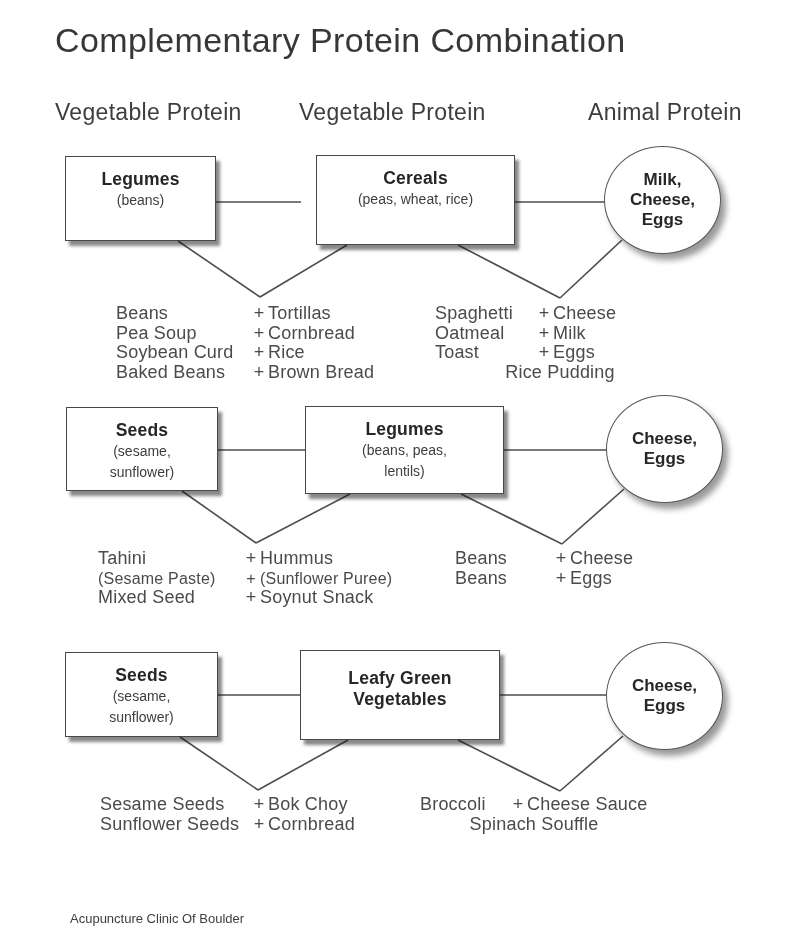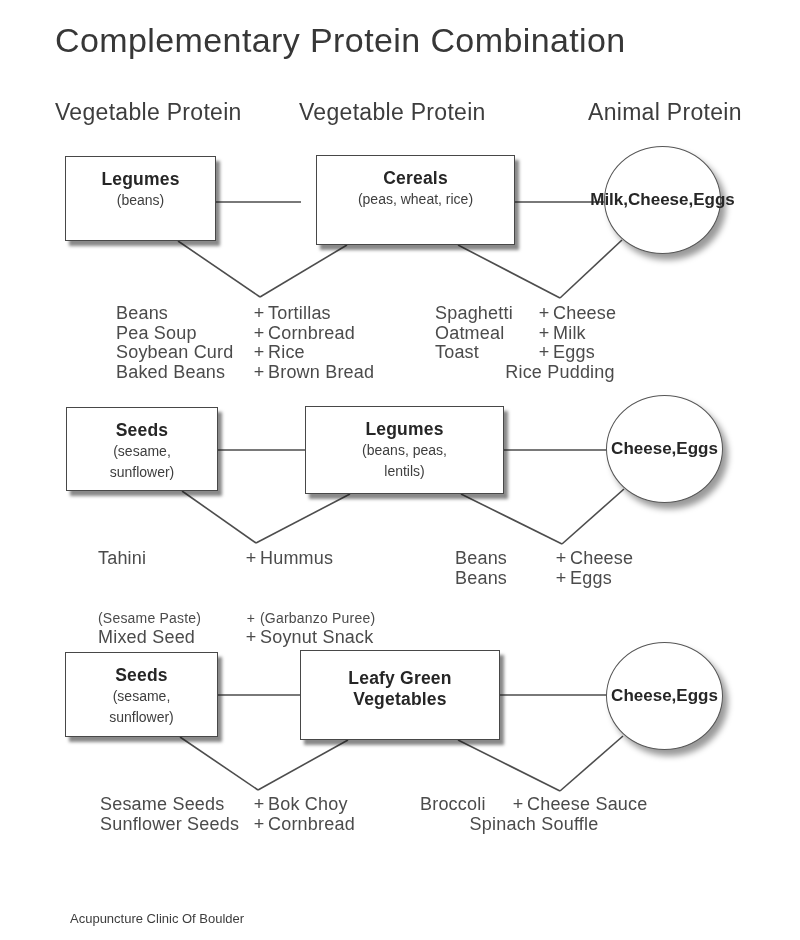--- a/index.html
+++ b/index.html
@@ -35,38 +35,38 @@
   #box-r1-mid   { left:316px; top:155px; width:199px; height:90px; }
   #box-r2-left  { left:66px;  top:407px; width:152px; height:84px; }
   #box-r2-mid   { left:305px; top:406px; width:199px; height:88px; }
   #box-r3-left  { left:65px;  top:652px; width:153px; height:85px; }
   #box-r3-mid   { left:300px; top:650px; width:200px; height:90px; padding-top:17px; }
 
   .pcircle {
     position:absolute; box-sizing:border-box; width:117px; height:108px;
     background:#ffffff; border:1.4px solid #565656; border-radius:50%;
     box-shadow:5px 6px 6px rgba(0,0,0,0.4);
-    display:flex; flex-direction:row; justify-content:center; align-items:center;
+    display:flex; flex-direction:column; justify-content:center; align-items:center;
     text-align:center; font-weight:bold; font-size:17px; line-height:20px;
     color:#262626; z-index:2;
   }
   #circle-r1 { left:604px; top:146px; }
   #circle-r2 { left:606px; top:395px; }
   #circle-r3 { left:606px; top:642px; }
 
   .combos {
     position:absolute; font-size:18px; line-height:19.5px; color:#4b4b4b;
     letter-spacing:0.2px; z-index:2;
   }
   .cl { display:flex; white-space:nowrap; }
   .cl.center { justify-content:center; }
   .ca { flex:0 0 var(--caw); text-align:left; }
   .cp { flex:0 0 18px; text-align:center; }
   .cb { text-align:left; }
-  .cl.sm { font-size:14px;margin-top:40px; }
+  .cl.sm { font-size:16px; }
 
   #combos-r1-left  { left:116px; top:304px; --caw:134px; width:280px; }
   #combos-r1-right { left:435px; top:304px; --caw:100px; width:250px; }
   #combos-r2-left  { left:98px;  top:549px; --caw:144px; width:300px; }
   #combos-r2-right { left:455px; top:549px; --caw:97px;  width:240px; }
   #combos-r3-left  { left:100px; top:795px; --caw:150px; width:300px; }
   #combos-r3-right { left:420px; top:795px; --caw:89px;  width:228px; }
 
   .footer {
     position:absolute; left:70px; top:871px; font-size:13px; line-height:19px;
@@ -186,21 +186,21 @@
 
   <div class="combos" id="combos-r2-left">
     <div class="cl">
       <span class="ca">Tahini</span>
         <span class="cp">+</span>
         <span class="cb">Hummus</span>
     </div>
     <div class="cl sm">
       <span class="ca">(Sesame Paste)</span>
         <span class="cp">+</span>
-        <span class="cb">(Garbanzo Puree)</span>
+        <span class="cb">(Sunflower Puree)</span>
     </div>
     <div class="cl">
       <span class="ca">Mixed Seed</span>
         <span class="cp">+</span>
         <span class="cb">Soynut Snack</span>
     </div>
   </div>
 
   <div class="combos" id="combos-r2-right">
     <div class="cl">

